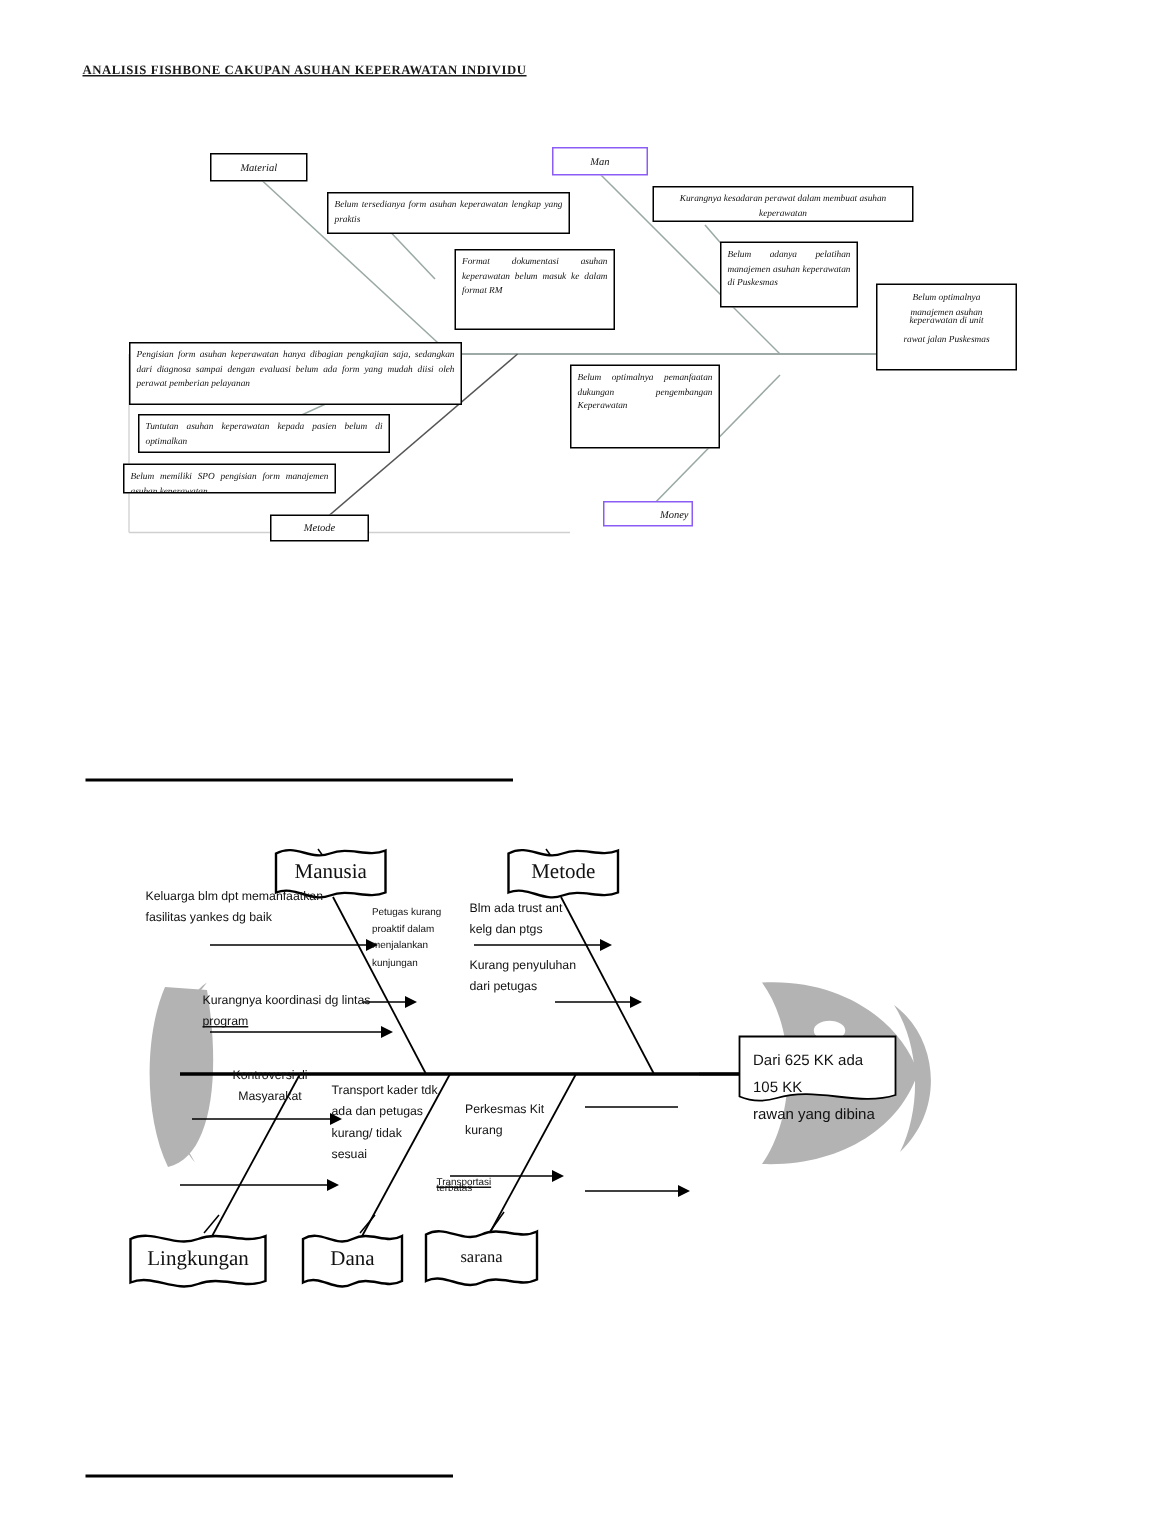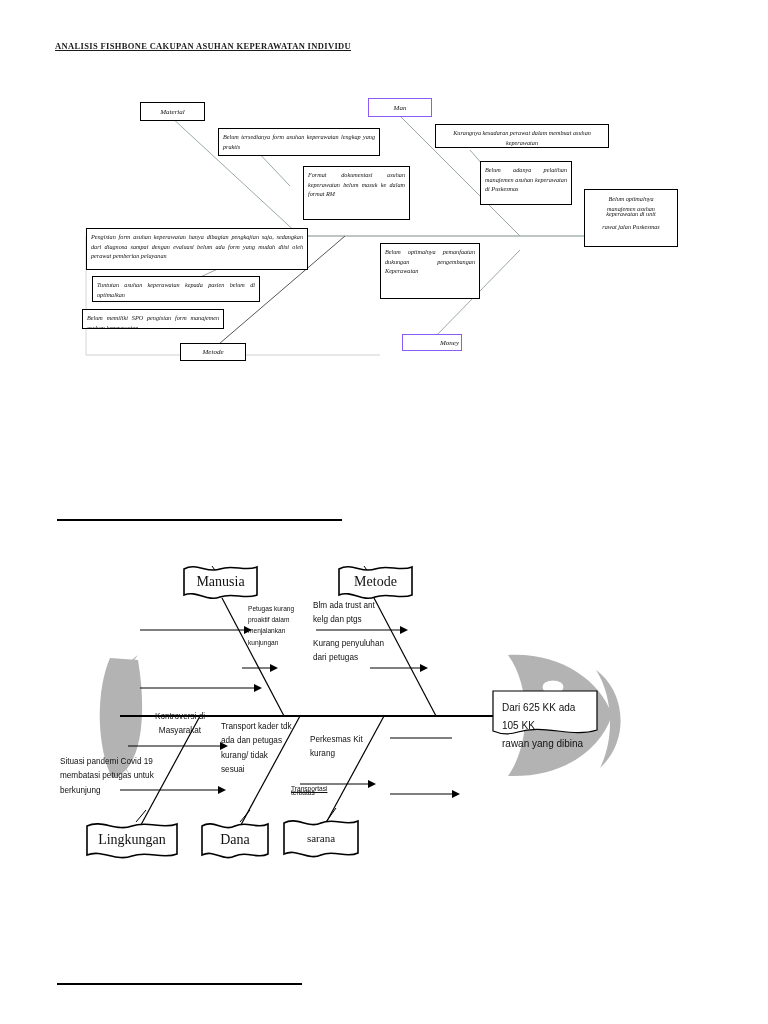--- a/index.html
+++ b/index.html
@@ -239,49 +239,52 @@
     <div class="abs" style="left:492px;top:690px;width:106px;height:48px;z-index:5;">
       <svg class="abs" style="left:0;top:0;" width="106" height="48" viewBox="0 0 106 48">
         <path d="M1 1 L105 1 L105 40 C 80 48, 52 34, 26 42 C 16 45, 8 44, 1 41 Z" fill="#fff" stroke="#000" stroke-width="1.2"></path>
       </svg>
       <div class="b-head" style="left:0;top:0;width:106px;">
         <div>Dari 625 KK ada 105 KK</div>
         <div>rawan yang dibina</div>
       </div>
     </div>
 
+    <div class="b-txt" style="left:97px;top:591px;width:150px;">
+      <div>Keluarga blm dpt memanfaatkan</div>
+      <div>fasilitas yankes dg baik</div>
+    </div>
 
     <div class="b-txt sm" style="left:248px;top:603px;width:60px;">
       <div>Petugas kurang</div>
       <div>proaktif dalam</div>
       <div>menjalankan</div>
       <div>kunjungan</div>
     </div>
 
     <div class="b-txt" style="left:313px;top:637px;width:118px;">
       <div>Kurang penyuluhan</div>
       <div>dari petugas</div>
     </div>
 
     <div class="b-txt" style="left:313px;top:599px;width:110px;">
       <div>Blm ada trust ant</div>
       <div>kelg dan ptgs</div>
     </div>
 
+    <div class="b-txt" style="left:135px;top:660px;width:175px;">
+      <div>Kurangnya koordinasi dg lintas</div>
+      <div style="text-decoration:underline;">program</div>
+    </div>
 
     <div class="b-txt" style="left:134px;top:710px;width:92px;text-align:center;">
       <div>Kontroversi di</div>
       <div>Masyarakat</div>
     </div>
 
-    <div class="b-txt" style="left:60px;top:755px;width:136px;">
-      <div>Situasi pandemi Covid 19</div>
-      <div>membatasi petugas untuk</div>
-      <div>berkunjung</div>
-    </div>
 
     <div class="b-txt" style="left:221px;top:720px;width:82px;">
       <div>Transport kader tdk</div>
       <div>ada dan petugas</div>
       <div>kurang/ tidak</div>
       <div>sesuai</div>
     </div>
 
     <div class="b-txt" style="left:310px;top:733px;width:80px;">
       <div>Perkesmas Kit</div>

